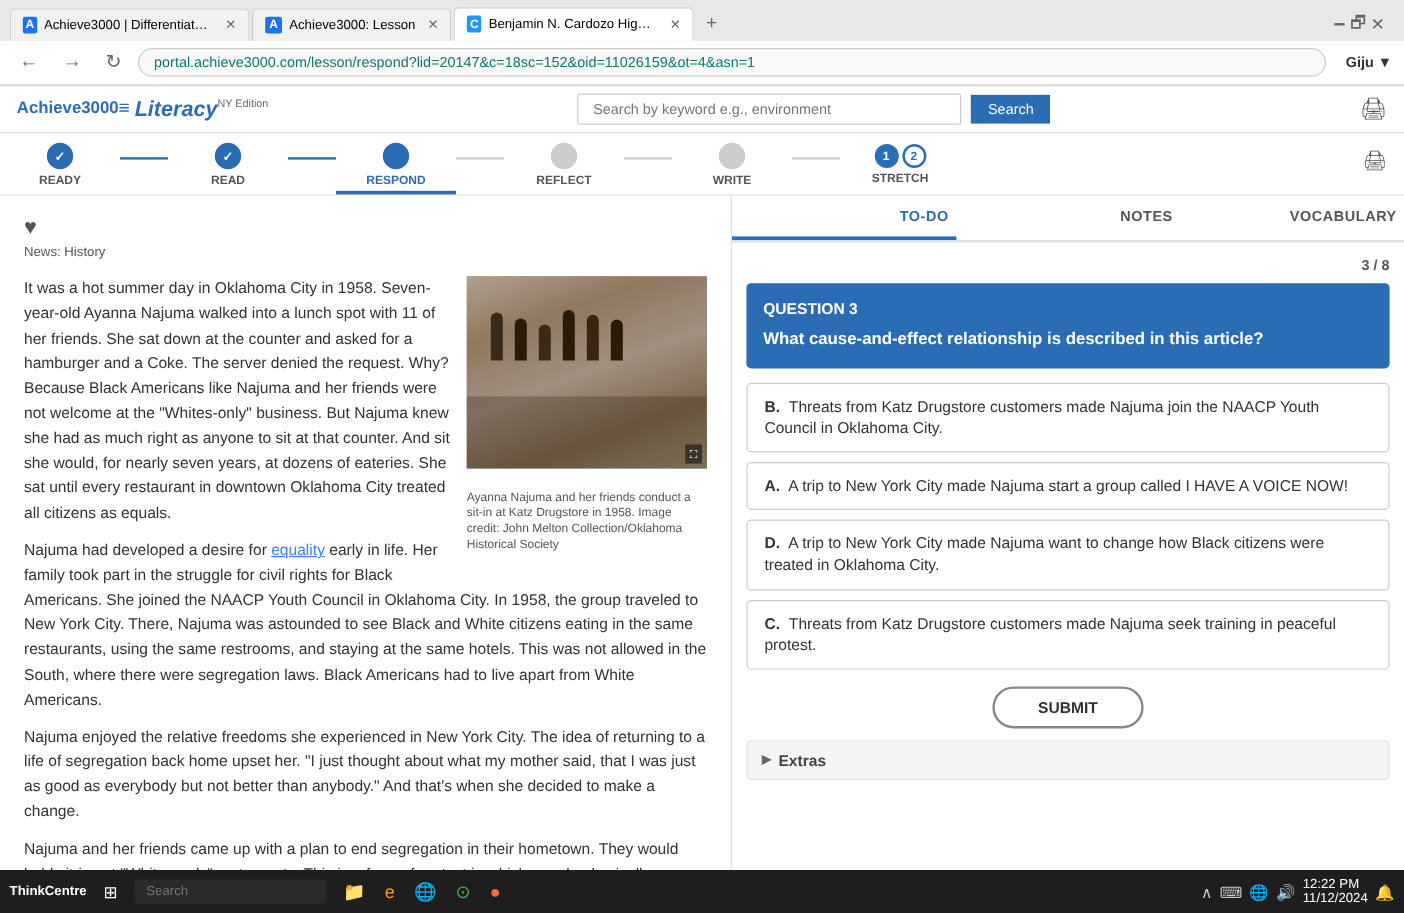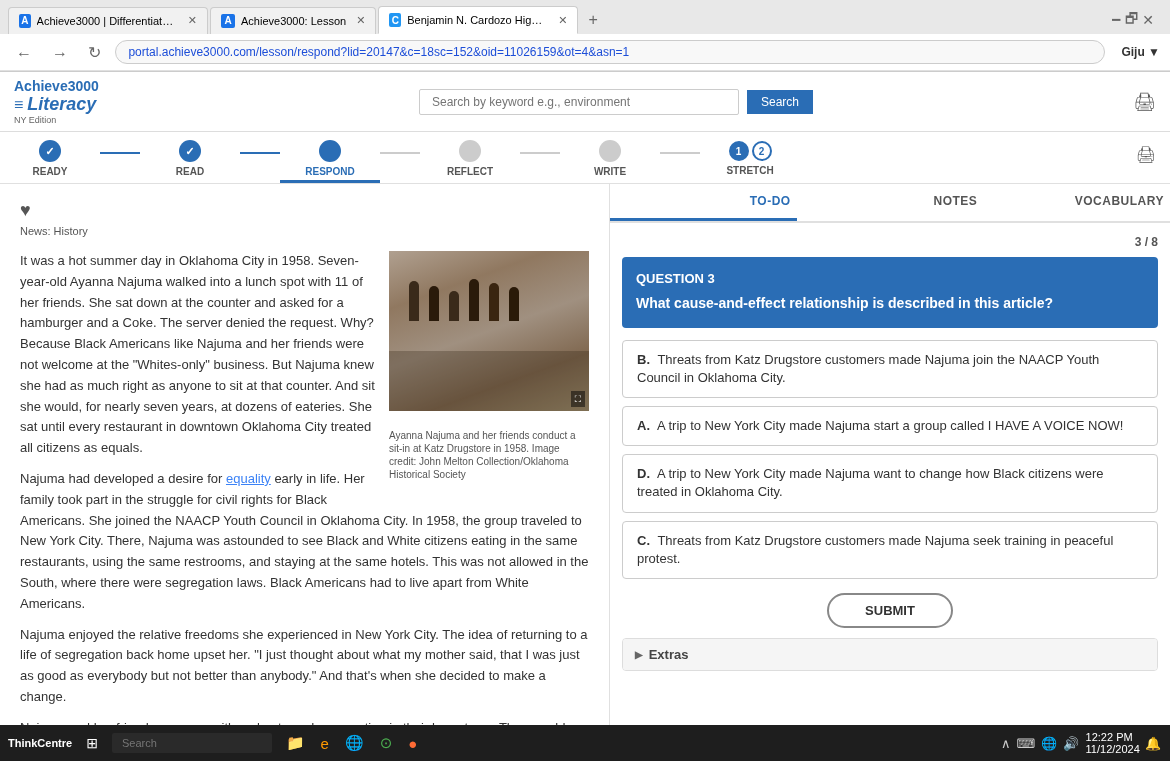--- a/index.html
+++ b/index.html
@@ -9,29 +9,29 @@
     .browser-chrome { background: #f1f1f1; border-bottom: 1px solid #ccc; }
     .tab-bar { display: flex; align-items: center; background: #e8e8e8; padding: 6px 8px 0; gap: 2px; }
     .tab { display: flex; align-items: center; background: #f1f1f1; border: 1px solid #ccc; border-bottom: none; padding: 6px 10px; font-size: 11px; max-width: 200px; border-radius: 4px 4px 0 0; cursor: pointer; gap: 6px; }
     .tab.active { background: #fff; border-bottom: 1px solid #fff; z-index: 1; }
     .tab-icon { width: 14px; height: 14px; display: inline-block; }
     .tab-title { white-space: nowrap; overflow: hidden; text-overflow: ellipsis; max-width: 150px; }
     .tab-close { color: #666; cursor: pointer; margin-left: 4px; font-size: 11px; }
     .new-tab-btn { background: none; border: none; font-size: 16px; cursor: pointer; color: #666; padding: 4px 8px; }
     .nav-bar { display: flex; align-items: center; background: #fff; padding: 6px 10px; gap: 8px; border-bottom: 1px solid #e0e0e0; }
     .nav-btn { background: none; border: none; cursor: pointer; color: #666; font-size: 16px; padding: 2px 6px; }
-    .address-bar { flex: 1; border: 1px solid #ccc; border-radius: 20px; padding: 4px 12px; font-size: 12px; color: #1d4ed8; background: #f8f8f8; }
+    .address-bar { flex: 1; border: 1px solid #ccc; border-radius: 20px; padding: 4px 12px; font-size: 12px; color: #0f766e; background: #f8f8f8; }
     .user-label { font-size: 12px; color: #333; margin-left: 8px; font-weight: bold; }
 
     
     .app-container { background: #fff; height: calc(761px - 72px); display: flex; flex-direction: column; }
 
     
     .app-header { display: flex; align-items: center; padding: 6px 14px; border-bottom: 1px solid #ddd; gap: 10px; background: #fff; }
-    .logo-area { display: flex; flex-direction: column; }
+    .logo-area { display: flex; flex-direction: row; }
     .logo-achieve { color: #2a6db5; font-size: 14px; font-weight: bold; }
     .logo-literacy { color: #2a6db5; font-size: 18px; font-weight: bold; font-style: italic; }
     .logo-edition { font-size: 9px; color: #666; }
     .class-badge { background: #2a6db5; color: #fff; padding: 5px 12px; font-size: 13px; font-weight: bold; border-radius: 2px; white-space: nowrap; }
     .search-area { flex: 1; display: flex; align-items: center; justify-content: center; gap: 8px; }
     .search-input { border: 1px solid #ccc; padding: 5px 12px; font-size: 12px; width: 320px; border-radius: 2px; }
     .search-btn { background: #2a6db5; color: #fff; border: none; padding: 5px 14px; font-size: 12px; cursor: pointer; }
     .print-btn { background: none; border: none; cursor: pointer; font-size: 18px; color: #555; }
 
     

